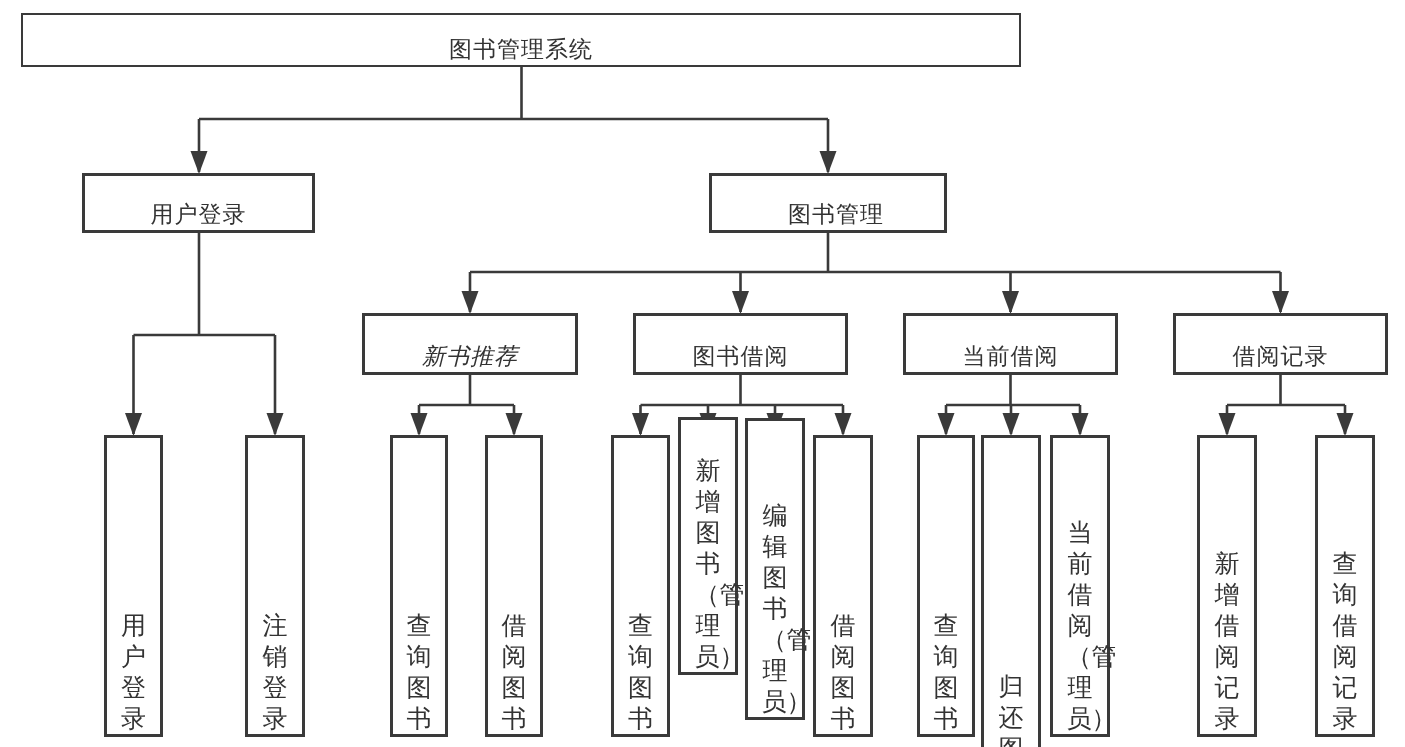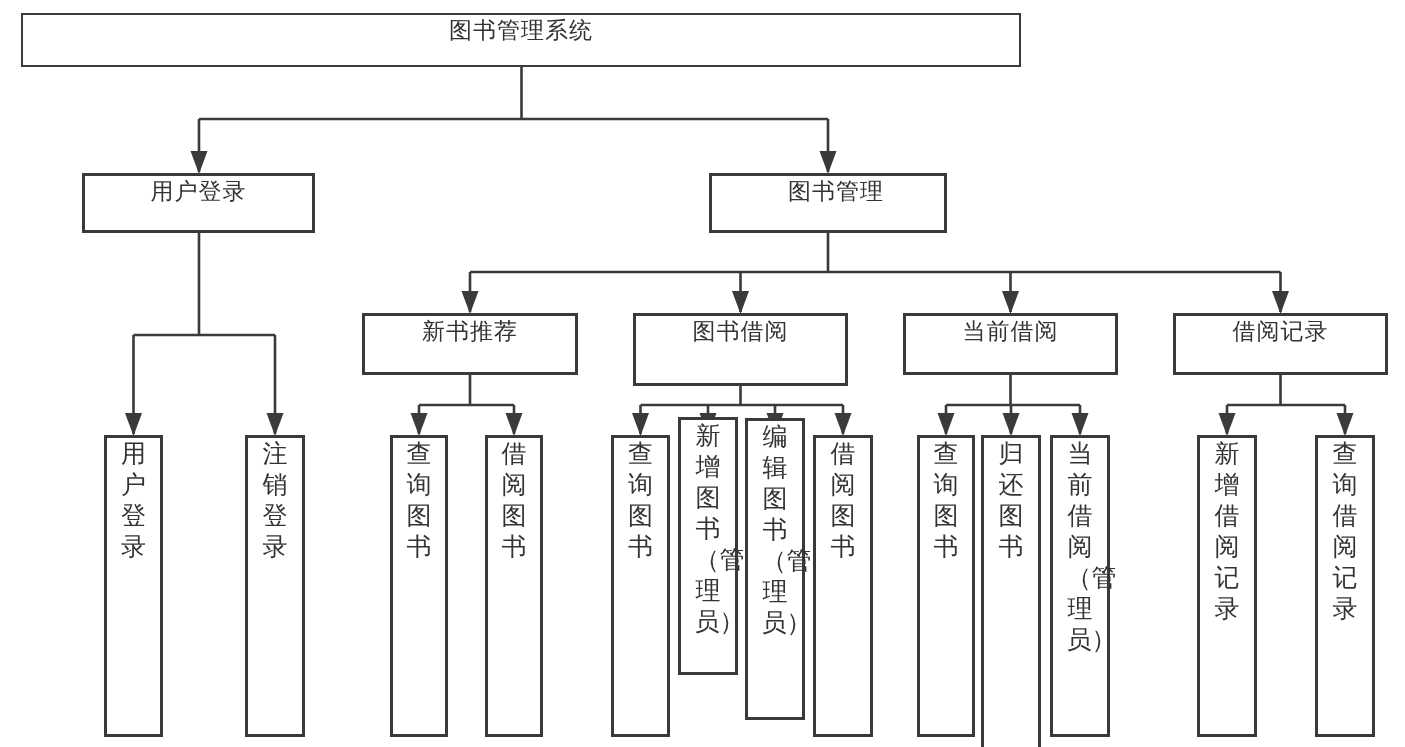--- a/index.html
+++ b/index.html
@@ -21,21 +21,21 @@
     width: 1405px;
     height: 747px;
     z-index: 1;
   }
   .node {
     position: absolute;
     box-sizing: border-box;
     border: 3px solid #3a3a3a;
     background: #ffffff;
     display: flex;
-    align-items: flex-start;
+    align-items: flex-end;
     justify-content: center;
     z-index: 2;
     color: #333333;
   }
   .node-h .label {
     font-size: 23px;
     letter-spacing: 1px;
     white-space: nowrap;
   }
   .node-root { border-width: 2.5px; }
@@ -114,24 +114,24 @@
     <span class="label">图书管理系统</span>
   </div>
 
   <div class="node node-h" style="left:82px; top:173px; width:233px; height:60px;">
     <span class="label">用户登录</span>
   </div>
   <div class="node node-h" style="left:709px; top:173px; width:238px; height:60px;padding-left:16px;">
     <span class="label">图书管理</span>
   </div>
 
-  <div class="node node-h" style="left:362px; top:313px; width:216px; height:62px;">
+  <div class="node node-h" style="left:362px; top:313px; width:216px; height:62px;font-style:italic;">
     <span class="label">新书推荐</span>
   </div>
-  <div class="node node-h" style="left:633px; top:313px; width:215px; height:73px;">
+  <div class="node node-h" style="left:633px; top:313px; width:215px; height:62px;">
     <span class="label">图书借阅</span>
   </div>
   <div class="node node-h" style="left:903px; top:313px; width:215px; height:62px;">
     <span class="label">当前借阅</span>
   </div>
   <div class="node node-h" style="left:1173px; top:313px; width:215px; height:62px;">
     <span class="label">借阅记录</span>
   </div>
 
   <div class="node node-leaf" style="left:104px; top:435px; width:59px; height:302px;">

